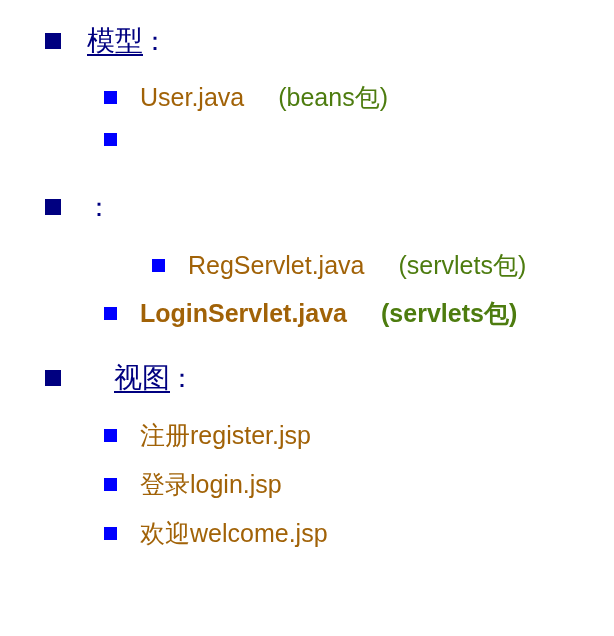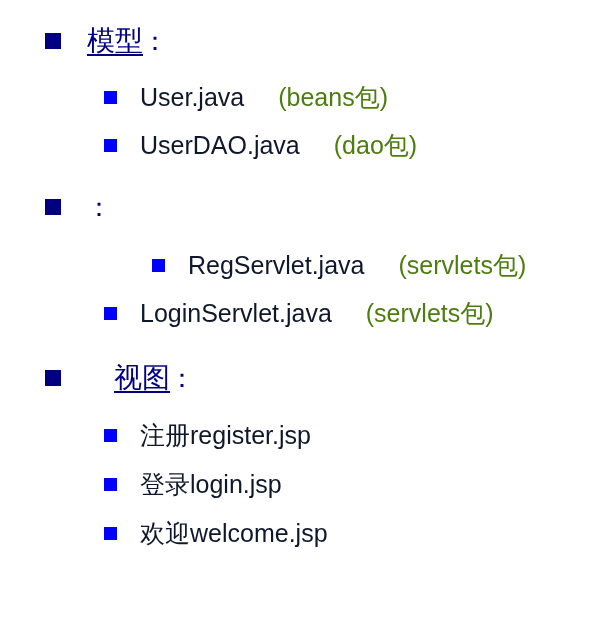--- a/index.html
+++ b/index.html
@@ -80,21 +80,21 @@
   }
   .row.lvl2 .label-wrap {
     margin-left: 23px;
     font-size: 25px;
     color: #000000;
     display: inline-flex;
     align-items: baseline;
     line-height: 1;
   }
   .item-name {
-    color: #0f172a;
+    color: #a16207;
   }
   .item-pkg {
     color: #4d7c0f;
     margin-left: 34px;
   }
 </style>
 </head>
 <body>
 
 <div id="slide">
@@ -110,42 +110,38 @@
   <div class="row lvl2" style="top:85px;">
     <span class="bullet-l2"></span>
     <span class="label-wrap">
       <span class="item-name">User.java</span>
         <span class="item-pkg">(beans包)</span>
     </span>
   </div>
 
   <div class="row lvl2" style="top:133px;">
     <span class="bullet-l2"></span>
-    <span class="label-wrap">
-      <span class="item-name">UserDAO.java</span>
-        <span class="item-pkg">(dao包)</span>
-    </span>
   </div>
 
   <div class="row lvl1" style="top:194px;">
     <span class="bullet-l1"></span>
     <span class="label-wrap">
         <span class="heading-colon">：</span>
     </span>
   </div>
 
   <div class="row lvl2" style="top:253px;padding-left:48px;">
     <span class="bullet-l2"></span>
     <span class="label-wrap">
       <span class="item-name">RegServlet.java</span>
         <span class="item-pkg">(servlets包)</span>
     </span>
   </div>
 
-  <div class="row lvl2" style="top:301px;">
+  <div class="row lvl2" style="top:301px;font-weight:bold;">
     <span class="bullet-l2"></span>
     <span class="label-wrap">
       <span class="item-name">LoginServlet.java</span>
         <span class="item-pkg">(servlets包)</span>
     </span>
   </div>
 
   <div class="row lvl1" style="top:364px;gap:27px;">
     <span class="bullet-l1"></span>
     <span class="label-wrap">

